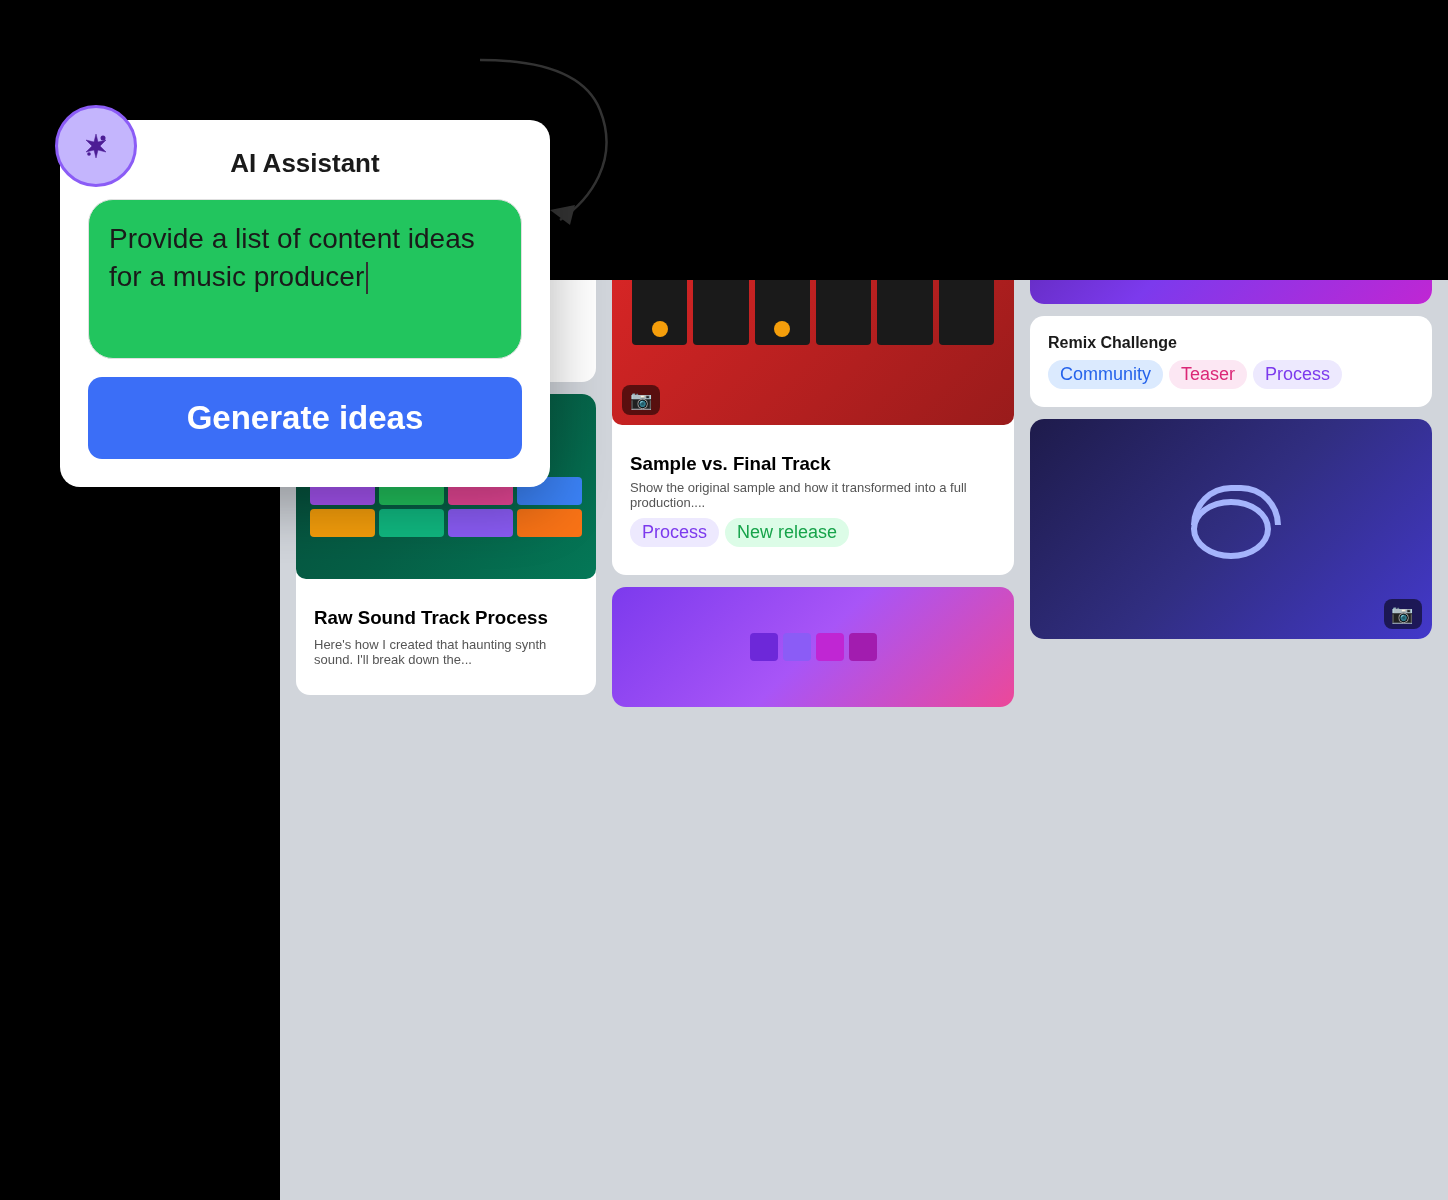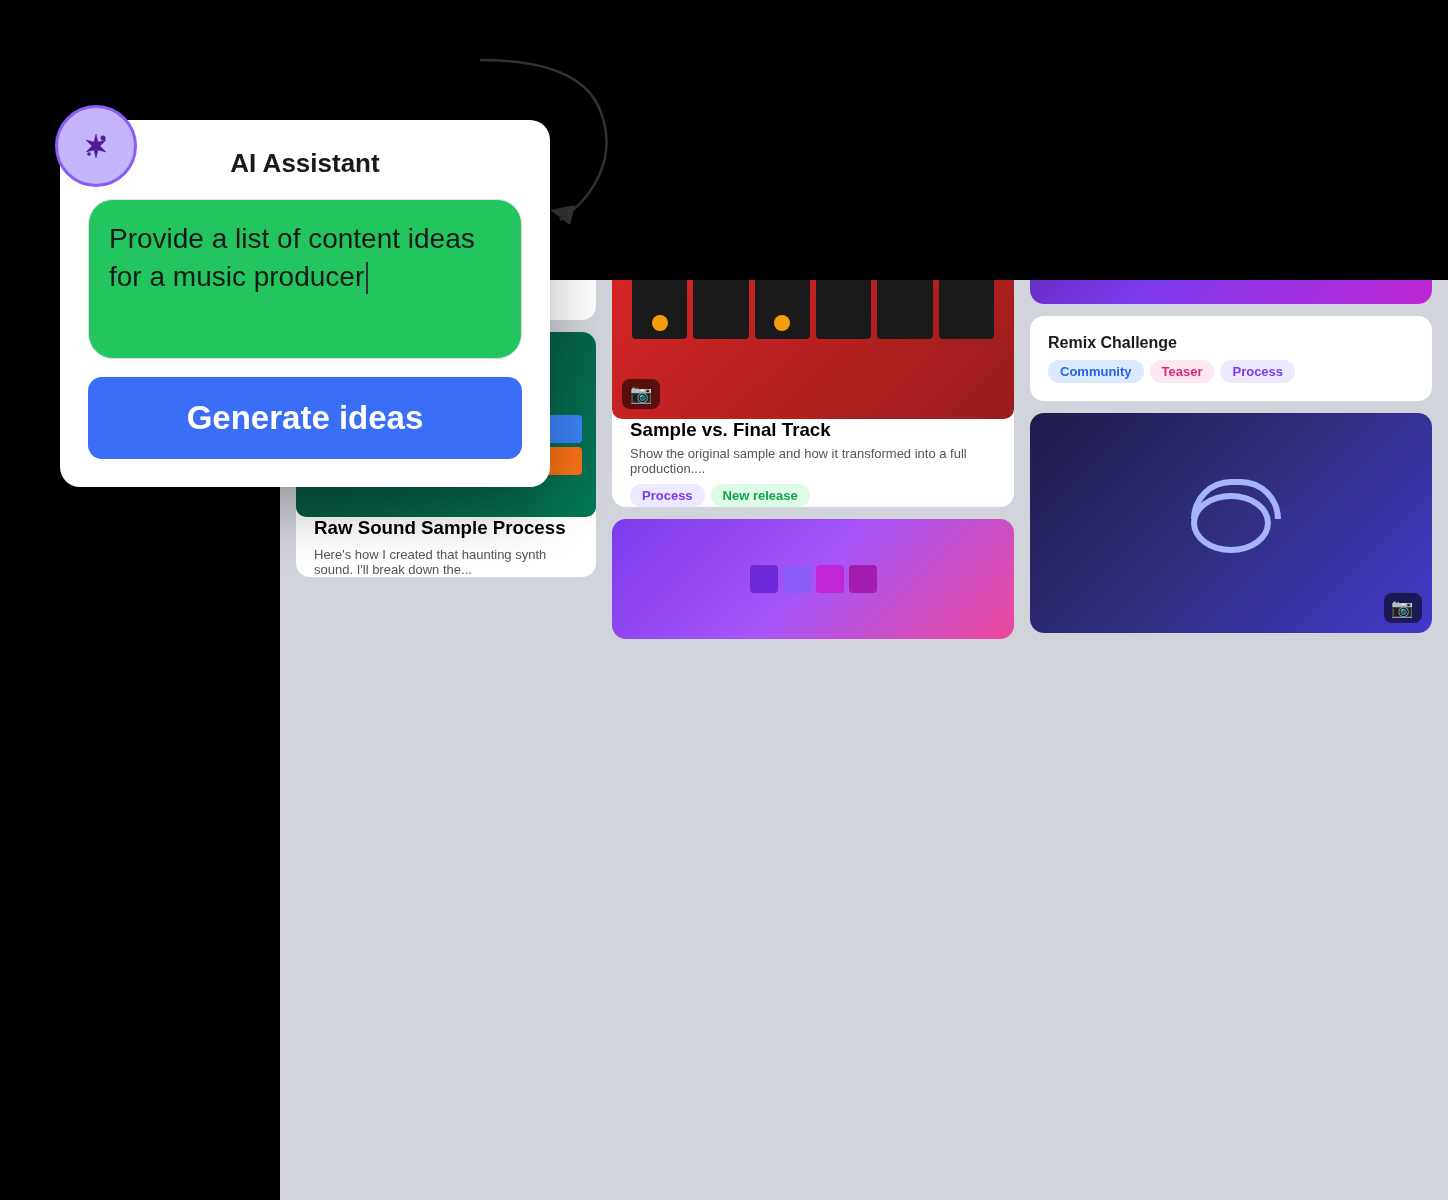--- a/index.html
+++ b/index.html
@@ -76,22 +76,22 @@
     .tags {
       display: flex;
       flex-wrap: wrap;
       gap: 6px;
       margin-top: 8px;
     }
 
     .tag {
       padding: 4px 12px;
       border-radius: 20px;
-      font-size: 13px;
-      font-weight: 700;
+      font-size: 18px;
+      font-weight: 400;
     }
 
     .tag-community { background: #dbeafe; color: #2563eb; }
     .tag-tips { background: #dcfce7; color: #16a34a; }
     .tag-textbased { background: #fef9c3; color: #a16207; }
     .tag-process { background: #ede9fe; color: #7c3aed; }
     .tag-newrelease { background: #dcfce7; color: #16a34a; }
     .tag-teaser { background: #fce7f3; color: #db2777; }
 
     
@@ -222,21 +222,21 @@
       font-size: 18px;
     }
 
     .card-no-pad {
       background: #fff;
       border-radius: 14px;
       overflow: hidden;
     }
 
     .card-text-pad {
-      padding: 0 18px;
+      padding: 28px 18px;
       border-radius: 8px;
     }
   </style>
 </head>
 <body>
 
 <div style="position:absolute;top:0;left:0;width:1448px;height:280px;background:#000;z-index:1;"></div>
 
 <div class="kanban-bg">
 
@@ -274,21 +274,21 @@
               <div style="background:#3b82f6;height:28px;border-radius:4px;"></div>
               <div style="background:#f59e0b;height:28px;border-radius:4px;"></div>
               <div style="background:#10b981;height:28px;border-radius:4px;"></div>
               <div style="background:#8b5cf6;height:28px;border-radius:4px;"></div>
               <div style="background:#f97316;height:28px;border-radius:4px;"></div>
             </div>
           </div>
         </div>
       </div>
       <div class="card-text-pad">
-        <h3>Raw Sound Sample Process</h3>
+        <h3>Raw Sound Track Process</h3>
         <p style="font-size:13px;color:#555;margin-top:8px;">Here's how I created that haunting synth sound. I'll break down the...</p>
       </div>
     </div>
   </div>
 
   <div class="kanban-col">
     <div class="col-header">
       <span>To Do 📝</span>
     </div>
 

